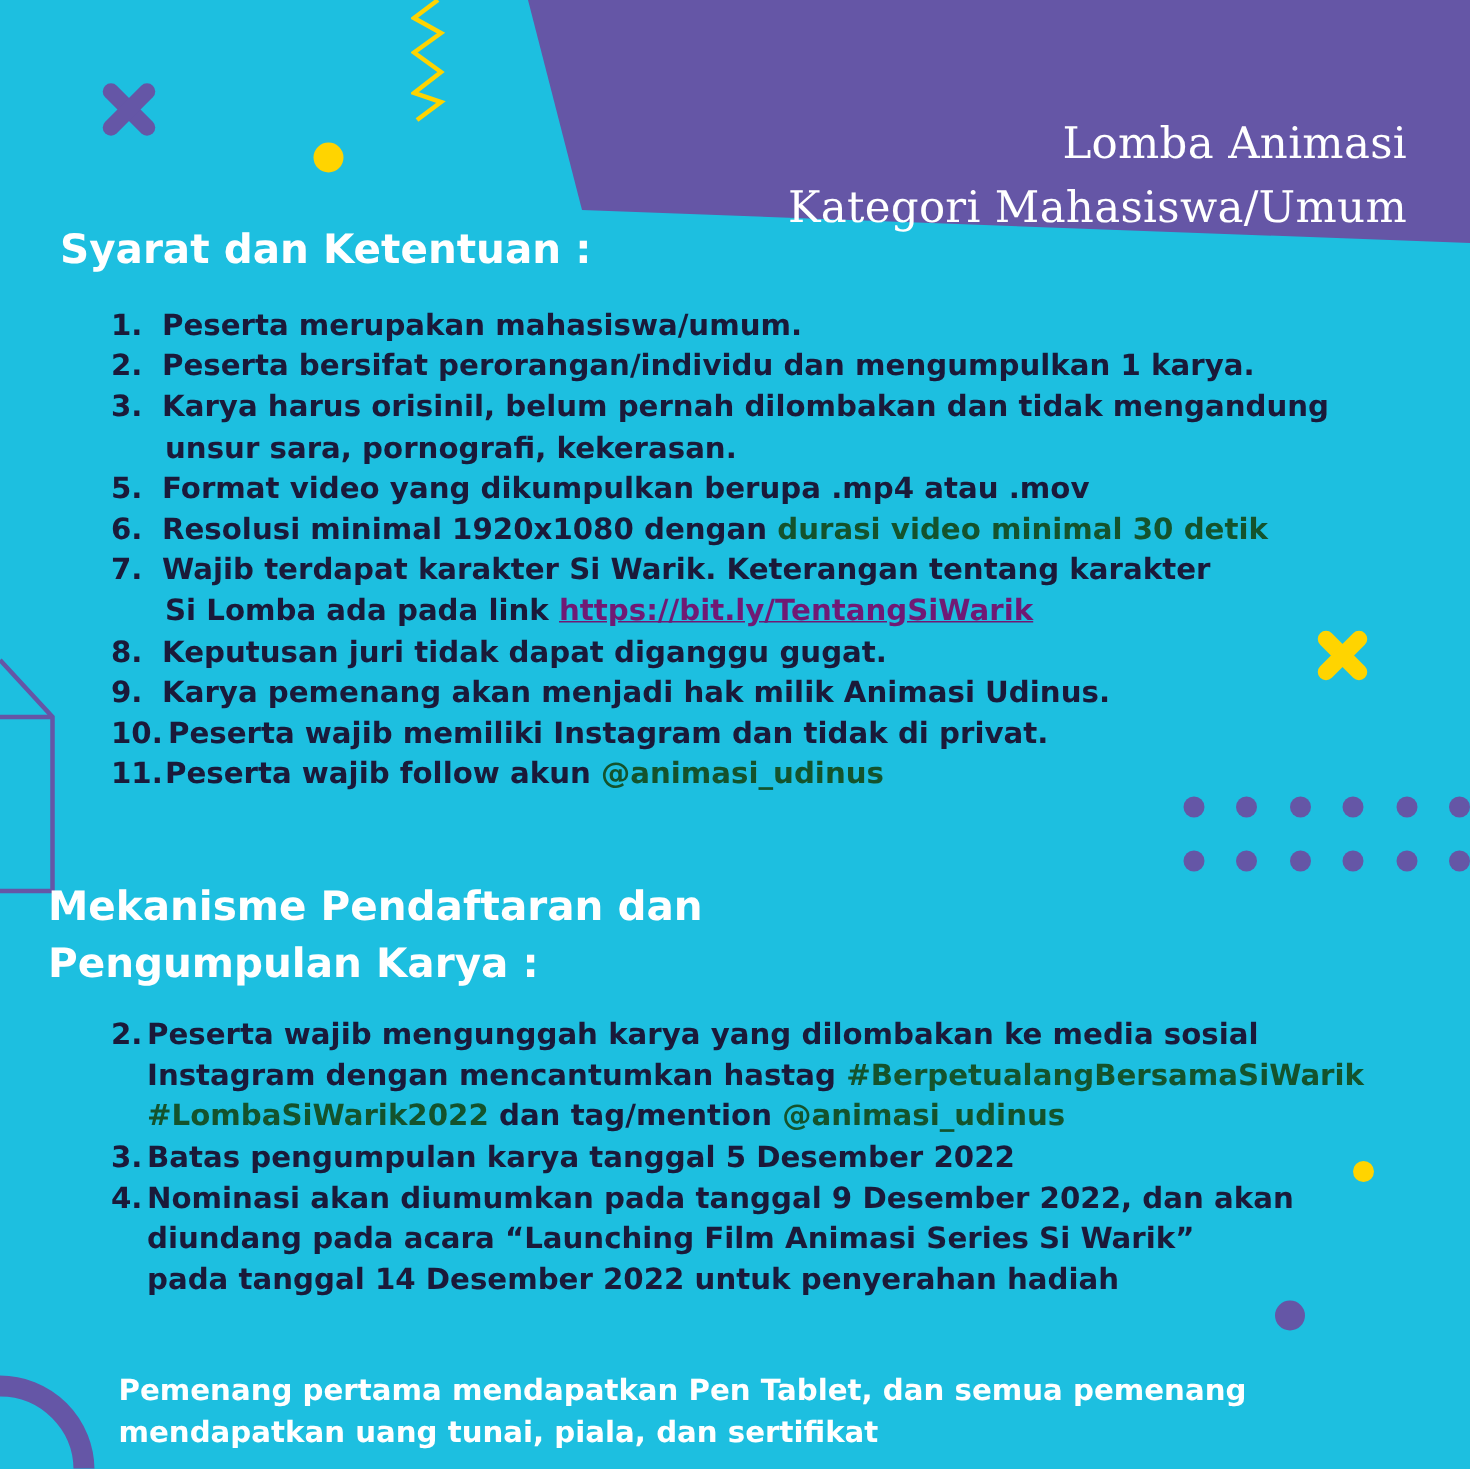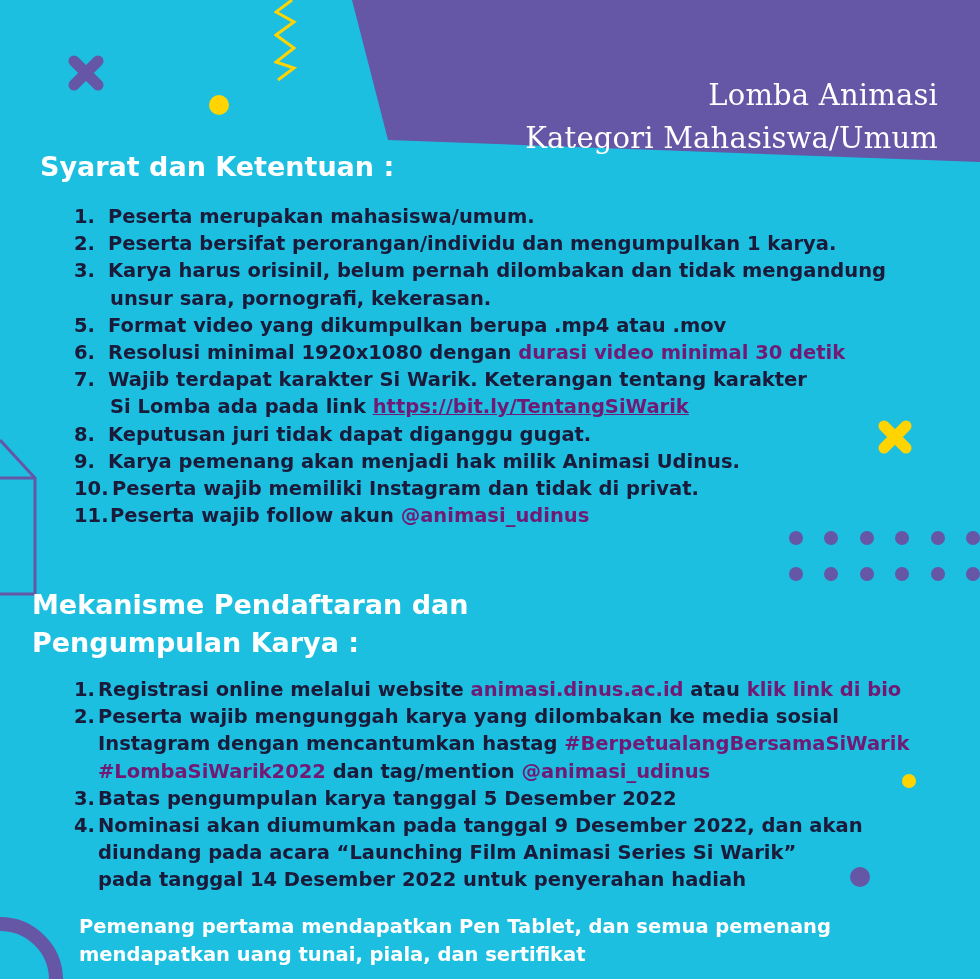--- a/index.html
+++ b/index.html
@@ -24,21 +24,21 @@
     position: absolute; color: #ffffff; font-weight: bold;
     font-size: 27px; line-height: 38px; margin: 0;
   }
   .list {
     position: absolute; list-style: none; margin: 12px; padding: 0;
     color: #1a1a3a; font-weight: bold; font-size: 19.5px;
   }
   .list li { line-height: 27.2px; white-space: nowrap; }
   .list .num { display: inline-block; }
   .list .cont { display: block; }
-  .hl { color: #701a75; }
+  .hl { color: #14532d; }
   .link { color: #701a75; text-decoration: underline; }
   .footer {
     position: absolute; left: 62px; top: 896px; color: #ffffff;
     font-weight: bold; font-size: 19.5px; line-height: 28px; margin: 17px;
   }
 </style>
 </head>
 <body>
 
 <div class="poster">
@@ -112,21 +112,20 @@
     <li><span class="num" style="width:34px">9.</span><span>Karya pemenang akan menjadi hak milik Animasi Udinus.</span></li>
     <li><span class="num" style="width:38px">10.</span><span>Peserta wajib memiliki Instagram dan tidak di privat.</span></li>
     <li><span class="num" style="width:36px">11.</span><span>Peserta wajib follow akun </span><span class="hl">@animasi_udinus</span></li>
   </ul>
 
   <h2 class="h-section" style="left:32px;top:586px">
     <span style="display:block">Mekanisme Pendaftaran dan</span>
     <span style="display:block">Pengumpulan Karya :</span>
   </h2>
   <ul class="list" style="left:62px;top:664px">
-    <li><span class="num" style="width:24px">1.</span><span>Registrasi online melalui website </span><span class="hl">animasi.dinus.ac.id</span><span> atau </span><span class="hl">klik link di bio</span></li>
     <li><span class="num" style="width:24px">2.</span><span>Peserta wajib mengunggah karya yang dilombakan ke media sosial</span>
       <span class="cont" style="padding-left:24px"><span>Instagram dengan mencantumkan hastag </span><span class="hl">#BerpetualangBersamaSiWarik</span></span>
       <span class="cont" style="padding-left:24px"><span class="hl">#LombaSiWarik2022</span><span> dan tag/mention </span><span class="hl">@animasi_udinus</span></span>
     </li>
     <li><span class="num" style="width:24px">3.</span><span>Batas pengumpulan karya tanggal 5 Desember 2022</span></li>
     <li><span class="num" style="width:24px">4.</span><span>Nominasi akan diumumkan pada tanggal 9 Desember 2022, dan akan</span>
       <span class="cont" style="padding-left:24px">diundang pada acara “Launching Film Animasi Series Si Warik”</span>
       <span class="cont" style="padding-left:24px">pada tanggal 14 Desember 2022 untuk penyerahan hadiah</span>
     </li>
   </ul>

